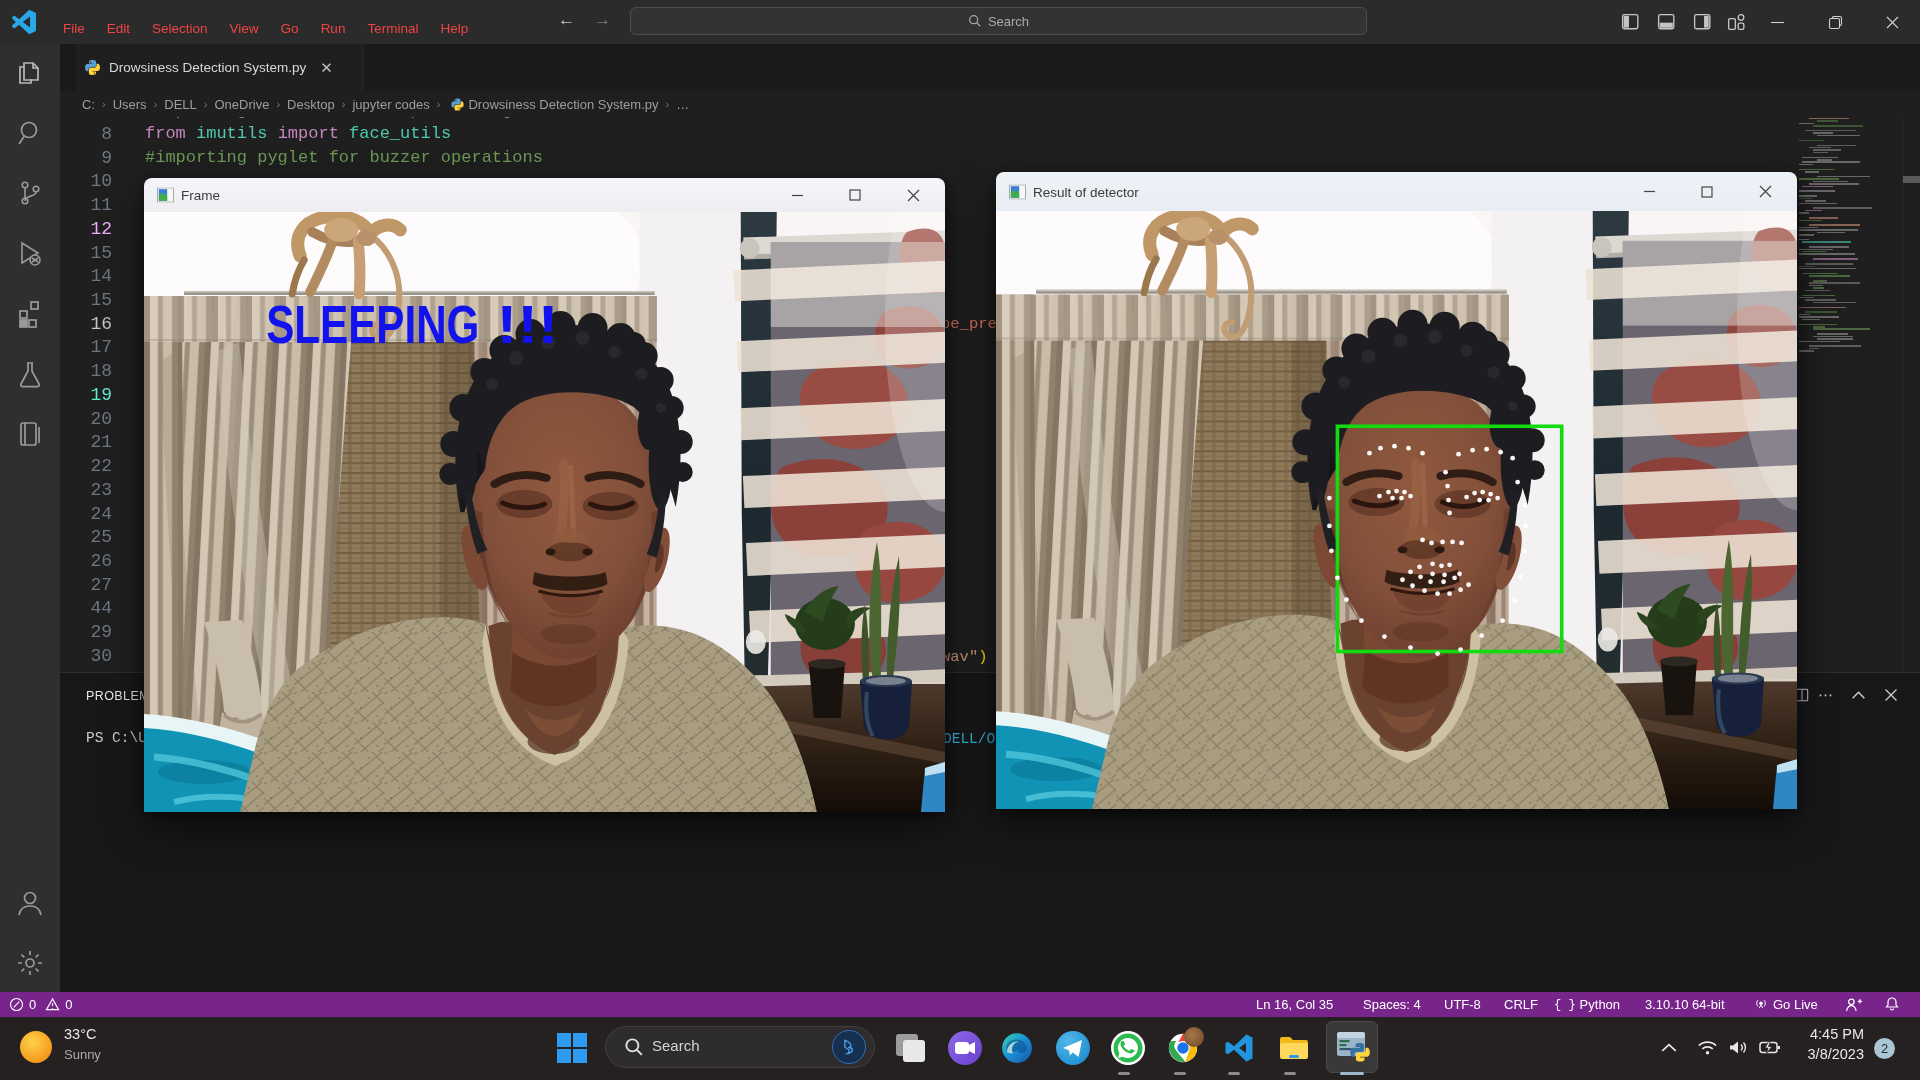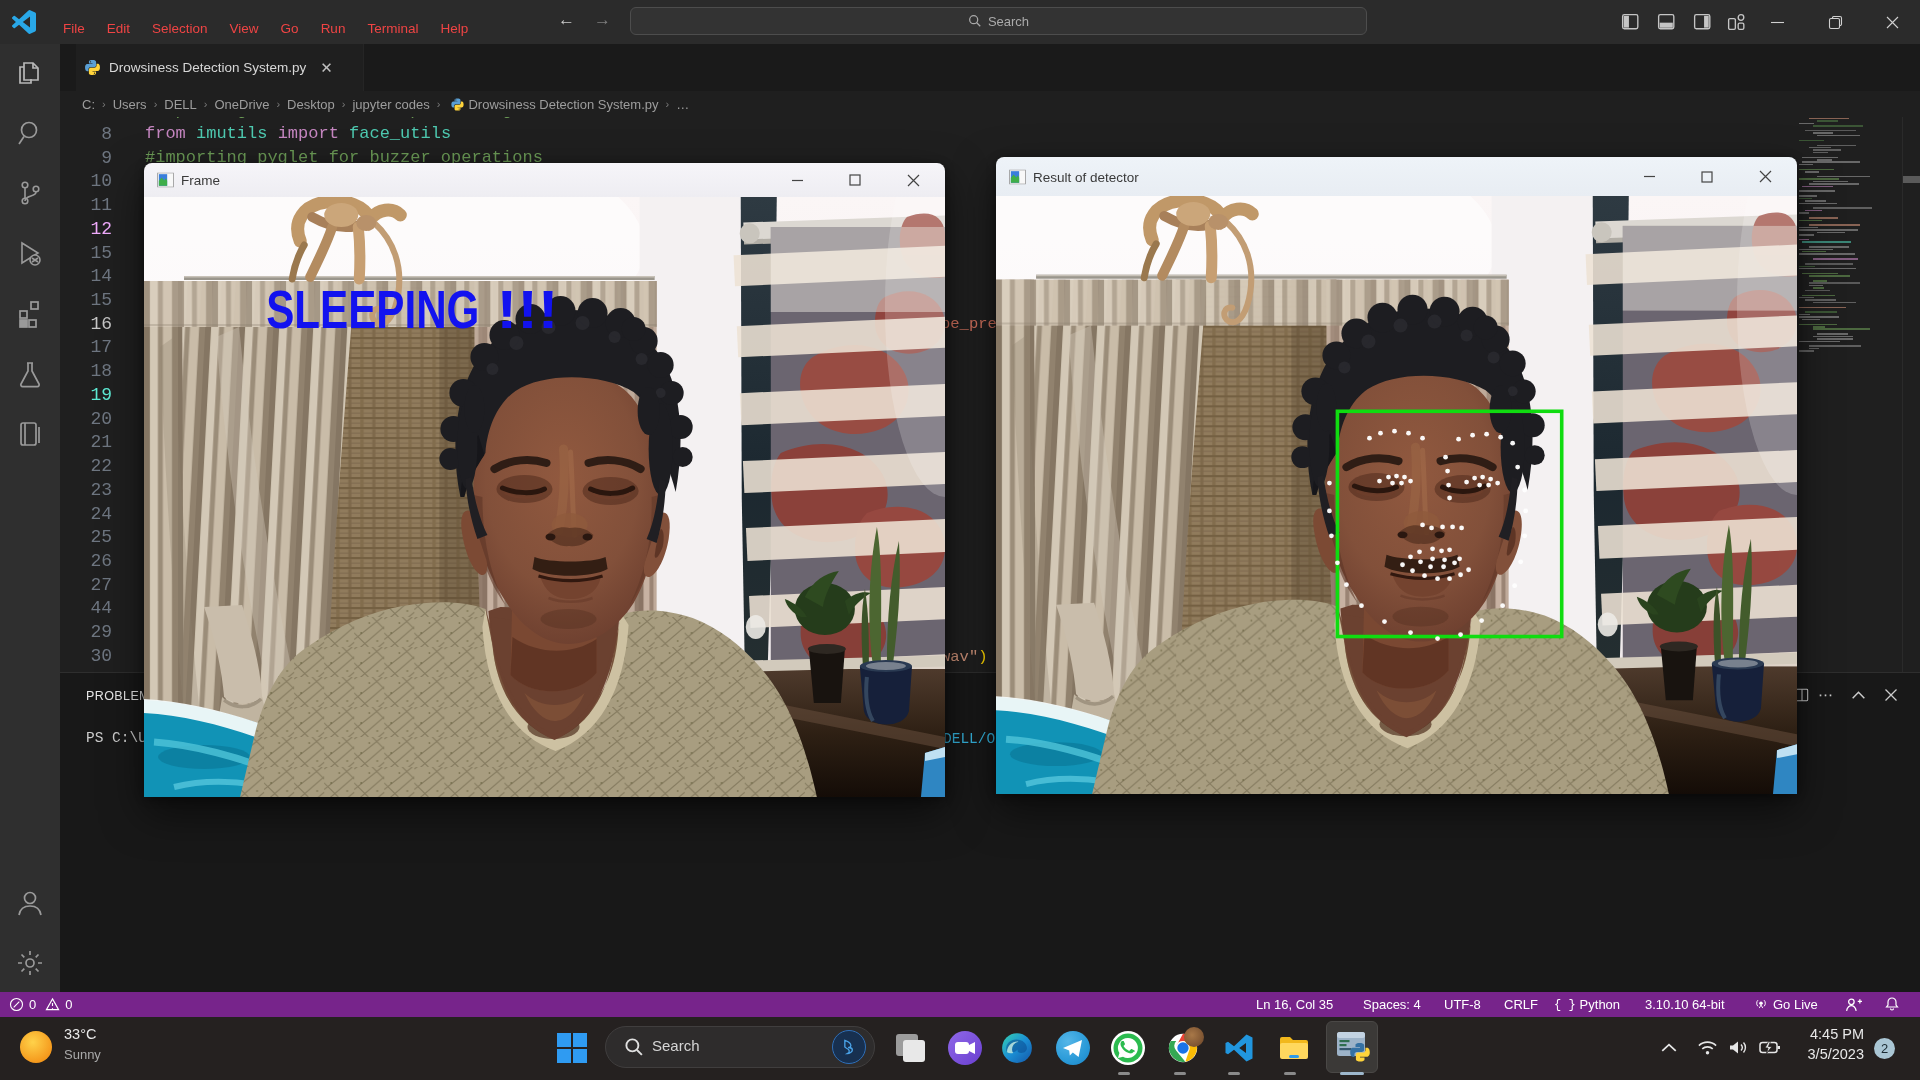--- a/index.html
+++ b/index.html
@@ -40,21 +40,21 @@
 
 #statusbar{position:absolute;left:0;top:992px;width:1920px;height:25px;background:#77248b;color:#ffffff;
  font-size:13px;display:flex;align-items:center;}
 #statusbar .lft{position:absolute;left:9px;display:flex;align-items:center;gap:5px;}
 #statusbar .itm{position:absolute;top:0;height:25px;display:flex;align-items:center;}
 
 #taskbar{position:absolute;left:0;top:1017px;width:1920px;height:63px;background:#252120;z-index:40;}
 .tbic{position:absolute;top:14px;width:34px;height:34px;}
 #titlebar,#tabstrip,#breadcrumb,#activitybar{z-index:10;}
 #statusbar{z-index:40;}
-.cvwin{z-index:20;}
+.cvwin{z-index:20;margin-top:15px;}
 #panel{z-index:5;}
 
 .cvwin{position:absolute;border-radius:8px 8px 8px 8px;box-shadow:0 16px 42px rgba(0,0,0,.55),0 2px 10px rgba(0,0,0,.4);}
 .cvtitle{background:linear-gradient(#f6f5f9,#eeedf2);border-radius:8px 8px 0 0;position:relative;}
 .cvtitle .t{position:absolute;left:37px;top:50%;transform:translateY(-50%);font-size:13.5px;color:#3a3a3a;}
 .cvtitle .ic{position:absolute;left:13px;top:50%;transform:translateY(-50%);width:17px;height:15px;}
 .cvbtn{position:absolute;top:0;height:100%;width:58px;display:flex;align-items:center;justify-content:center;color:#333;}
 .cvimg{position:relative;overflow:hidden;background:#f2ecee;}
 </style></head><body>
 
@@ -840,15 +840,15 @@
  <svg class="abs" style="left:1727px;top:21px" width="22" height="19" viewBox="0 0 22 18">
       <path d="M3 7h3l5-4v12l-5-4H3z" fill="#e6e6e6"></path>
       <path d="M14 6a4.5 4.5 0 0 1 0 6M16.5 4a7.5 7.5 0 0 1 0 10" fill="none" stroke="#e6e6e6" stroke-width="1.4"></path>
     </svg>
  <svg class="abs" style="left:1758px;top:21px" width="24" height="19" viewBox="0 0 24 18">
       <rect x="2" y="4" width="17" height="10" rx="2.5" fill="none" stroke="#e6e6e6" stroke-width="1.5"></rect>
       <rect x="19.5" y="7.5" width="2.5" height="3" fill="#e6e6e6"></rect>
       <path d="M10.5 3 7 9.5h3L8.5 15l5.5-7h-3.5l2-5z" fill="#e6e6e6" stroke="#252120" stroke-width=".8"></path>
     </svg>
  <div class="abs" style="left:1804px;top:9px;width:60px;color:#e8e8e8;font-size:14.5px;text-align:right">4:45 PM</div>
- <div class="abs" style="left:1797px;top:29px;width:67px;color:#e8e8e8;font-size:14.5px;text-align:right">3/5/2023</div>
+ <div class="abs" style="left:1797px;top:29px;width:67px;color:#e8e8e8;font-size:14.5px;text-align:right">3/8/2023</div>
  <div class="abs" style="left:1874px;top:21px;width:21px;height:21px;border-radius:50%;background:#aac6d4;color:#1b2b33;font-size:13px;display:flex;align-items:center;justify-content:center">2</div>
 </div>
 
 </body></html>

